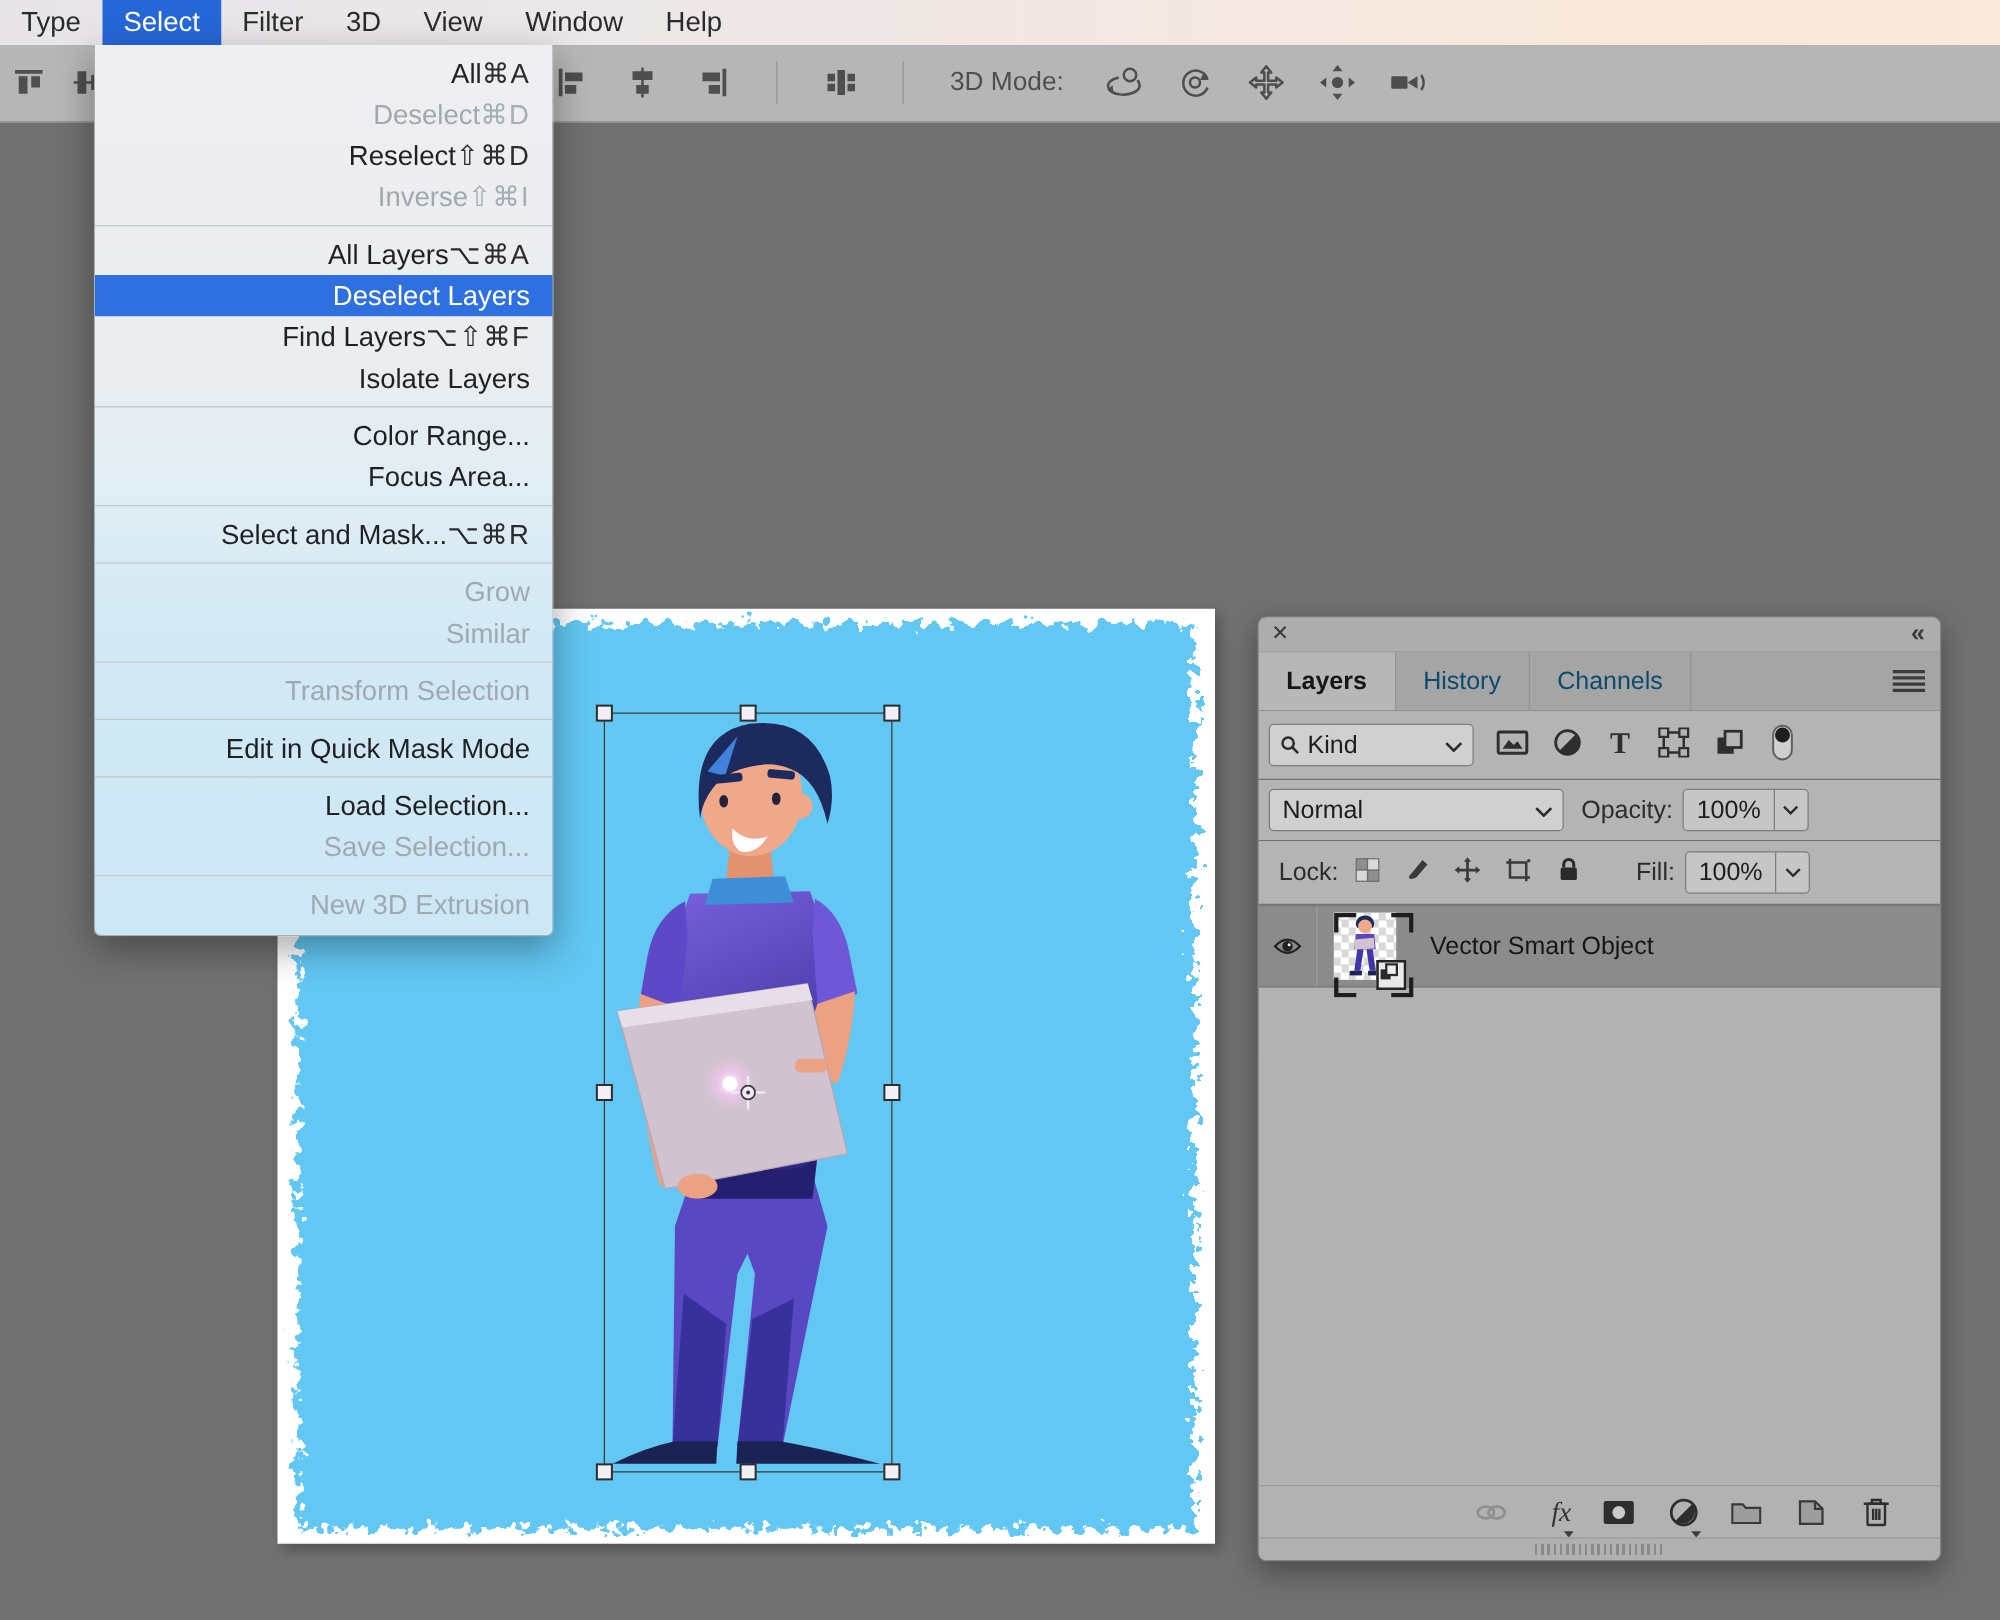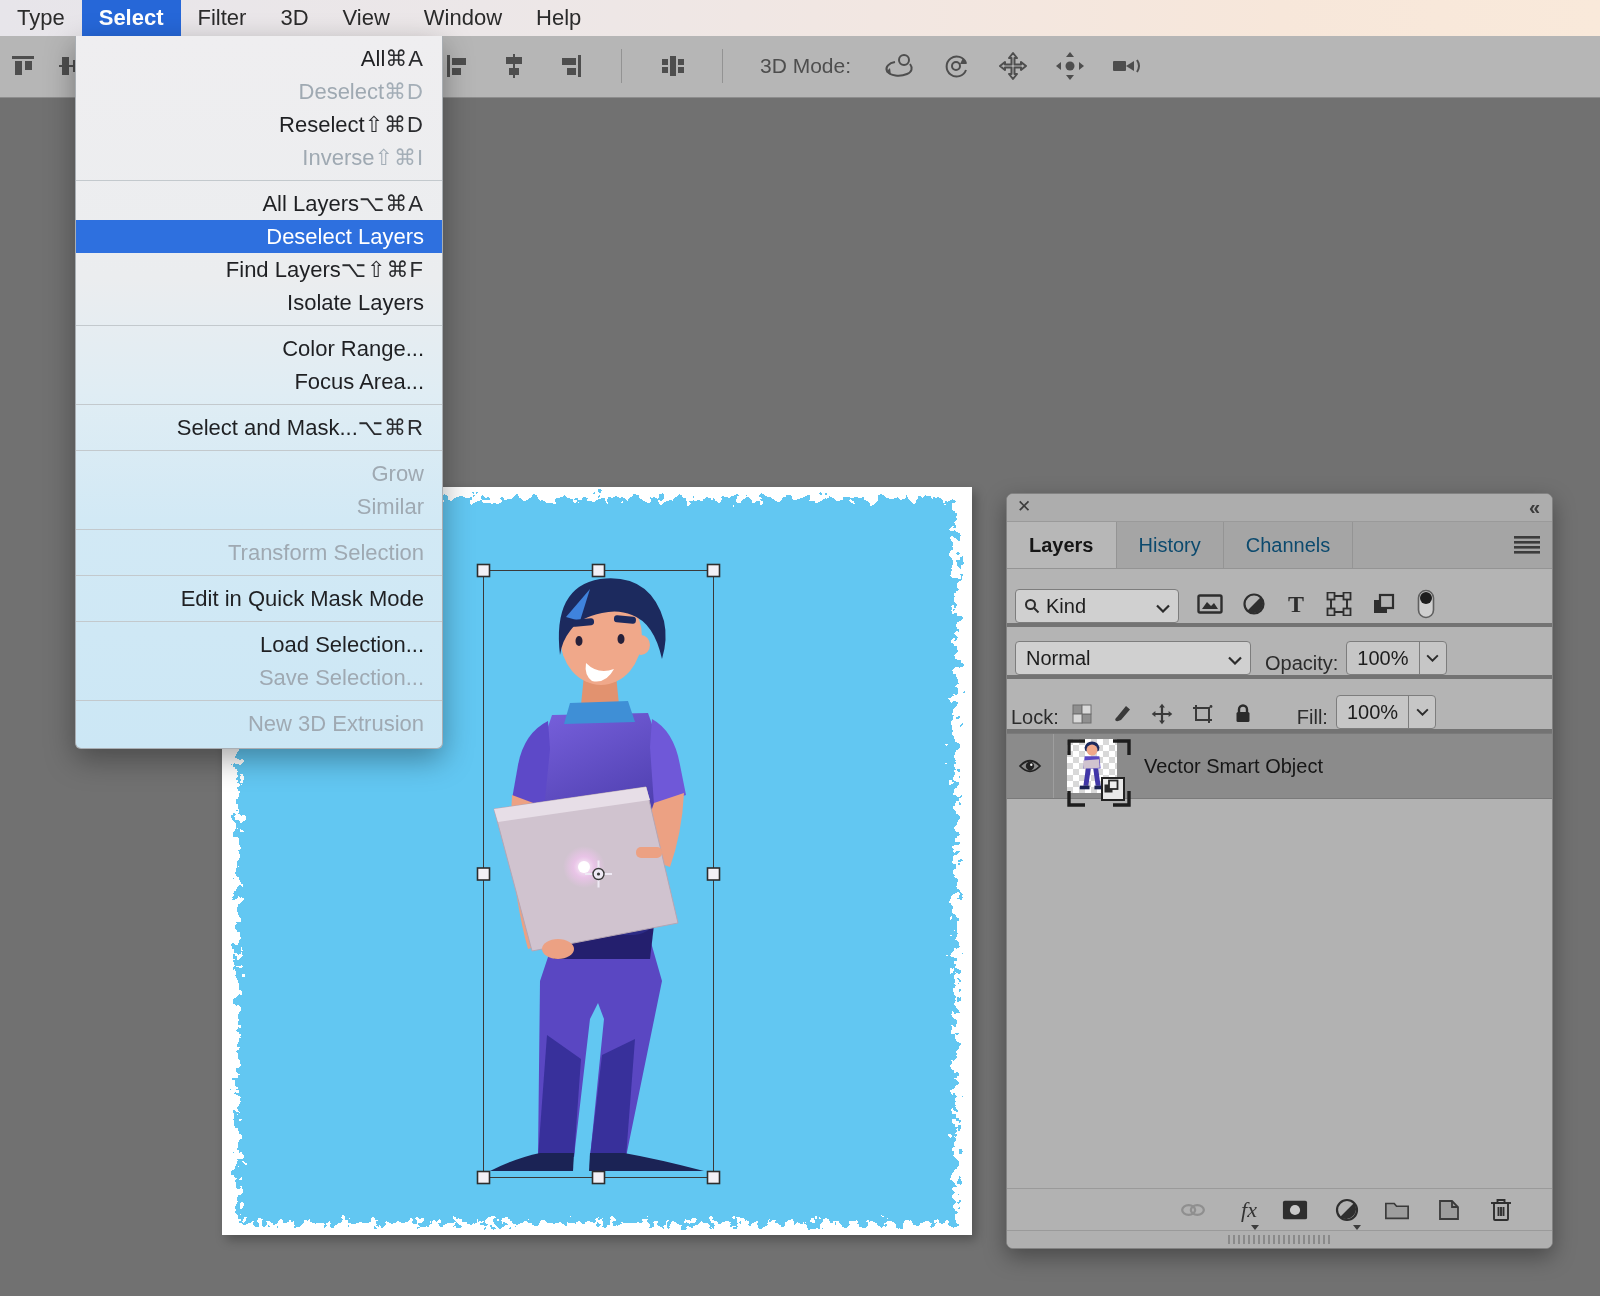--- a/index.html
+++ b/index.html
@@ -4,21 +4,21 @@
 <style>
   html,body{margin:0;padding:0;}
   body{width:1600px;height:1296px;background:#717171;font-family:"Liberation Sans",sans-serif;overflow:hidden;position:relative;}
   .stage{position:absolute;inset:0;width:1600px;height:1296px;}
 
   
   .menubar{position:absolute;left:0;top:0;width:1600px;height:36px;
     background:linear-gradient(90deg,#e7e5ea 0%,#ece7e8 30%,#f2e7e2 55%,#f7e7da 80%,#f9e9da 100%);
     display:flex;align-items:center;font-size:22px;color:#2b2b2b;z-index:40;}
   .mb-item{padding:0 17px;height:36px;display:flex;align-items:center;cursor:default;}
-  .mb-item.active{background:#2667d8;color:#fff;font-weight:bold;}
+  .mb-item.active{background:#2667d8;color:#fff;}
 
   
   .optionsbar{position:absolute;left:0;top:36px;width:1600px;height:61px;background:#b6b6b6;
     border-bottom:1px solid #8d8d8d;z-index:10;display:flex;align-items:center;}
   .ob-icon{display:inline-flex;align-items:center;justify-content:center;width:34px;height:34px;}
   .ob-icon svg{display:block;}
   .ob-sep{width:1px;height:34px;background:#939393;margin:0 10px;}
   .ob-left{position:absolute;left:6px;top:13px;display:flex;gap:14px;}
   .ob-main{position:absolute;left:440px;top:13px;display:flex;align-items:center;gap:23px;}
   .ob-label{font-size:21px;color:#4e4e4e;margin:0 8px 0 4px;}
@@ -45,21 +45,21 @@
   
   .panel{position:absolute;left:1006px;top:493px;width:545px;height:754px;background:#b2b2b2;
     border:1px solid #828282;border-radius:7px;box-shadow:0 8px 22px rgba(0,0,0,.35);z-index:20;overflow:hidden;}
   .p-titlebar{height:27px;background:#adadad;border-bottom:1px solid #9a9a9a;position:relative;}
   .p-close{position:absolute;left:10px;top:3px;font-size:17px;color:#3c3c3c;line-height:20px;}
   .p-collapse{position:absolute;right:14px;top:2px;font-size:20px;color:#3c3c3c;letter-spacing:-2px;font-weight:bold;}
   .p-tabs{height:46px;background:#a5a5a5;display:flex;border-bottom:1px solid #949494;position:relative;}
   .p-tab{padding:0 22px;display:flex;align-items:center;font-size:20px;color:#0c4a6e;border-right:1px solid #949494;}
   .p-tab.active{background:#b7b7b7;color:#161616;font-weight:bold;}
   .p-menu-icon{position:absolute;right:12px;top:14px;}
-  .p-row{position:relative;background:#b4b4b4;border-bottom:4px solid #737373;display:flex;align-items:flex-end;}
+  .p-row{position:relative;background:#b4b4b4;border-bottom:1px solid #737373;display:flex;align-items:center;}
   .p-row.filter{height:54px;}
   .p-row.blend{height:48px;}
   .p-row.lock{height:50px;}
   .combo{height:32px;background:#d0d0d0;border:1px solid #7d7d7d;border-radius:4px;
     display:flex;align-items:center;font-size:20px;color:#1d1d1d;}
   .combo .chev{margin-left:auto;margin-right:8px;}
   .kind-combo{width:154px;margin-left:8px;padding-left:8px;gap:6px;}
   .blend-combo{width:224px;margin-left:8px;padding-left:10px;}
   .filter-icons{display:flex;align-items:center;gap:19px;margin-left:18px;}
   .num-box{height:32px;border:1px solid #7d7d7d;border-radius:4px;background:#c6c6c6;display:flex;align-items:center;}
@@ -462,21 +462,21 @@
         <span class="val">100%</span>
         <span class="chev-cell">
           <svg width="13" height="8" viewBox="0 0 14 9">
               <polyline points="1,1.5 7,7.5 13,1.5" fill="none" stroke="#2c2c2c" stroke-width="2.2"></polyline>
             </svg>
         </span>
       </div>
     </div>
 
     <div class="p-row lock">
-      <span class="p-label" style="margin-left:4px">Lock:</span>
+      <span class="p-label" style="margin-left:16px">Lock:</span>
       <div class="lock-icons">
         <span>
           <svg width="22" height="22" viewBox="0 0 22 22">
               <g stroke="#6f6f6f" stroke-width="1">
                 <rect x="2" y="2" width="9" height="9" fill="#8f8f8f"></rect>
                 <rect x="11" y="11" width="9" height="9" fill="#8f8f8f"></rect>
                 <rect x="11" y="2" width="9" height="9" fill="#d9d9d9"></rect>
                 <rect x="2" y="11" width="9" height="9" fill="#d9d9d9"></rect>
               </g>
             </svg>

